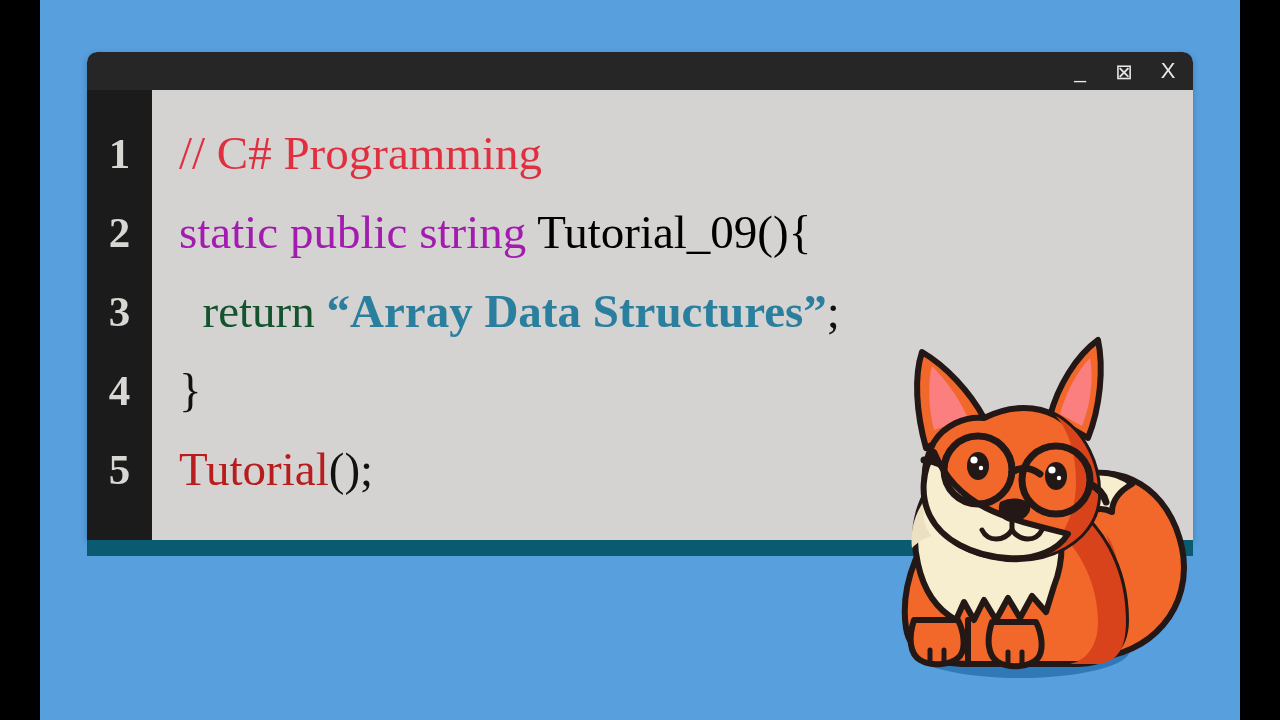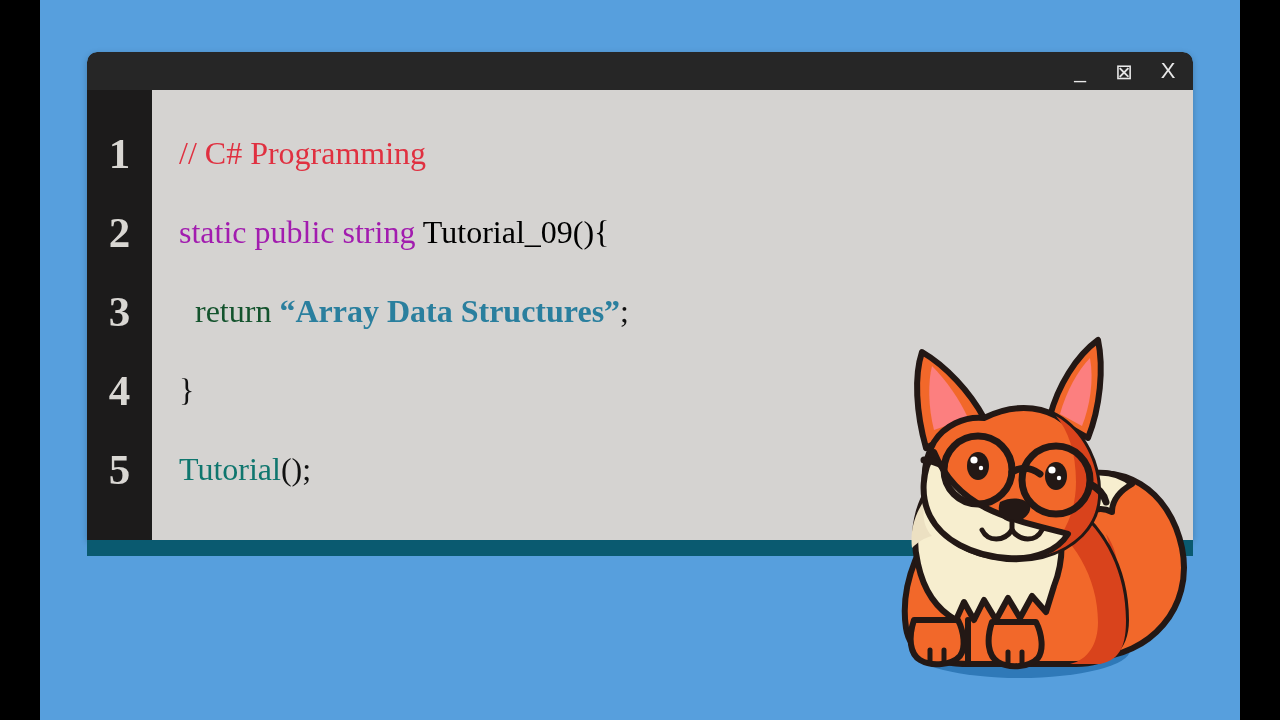--- a/index.html
+++ b/index.html
@@ -118,21 +118,21 @@
   #code-area {
     flex: 1 1 auto;
     background: #d5d3d1;
     padding-top: 24px;
     padding-left: 27px;
     box-sizing: border-box;
   }
   .code-line {
     height: 79px;
     line-height: 79px;
-    font-size: 32px;
+    font-size: 47px;
     white-space: pre;
     font-family: "Liberation Serif", "DejaVu Serif", serif;
   }
   .tok { white-space: pre; }
 
   
   #shelf {
     position: absolute;
     left: 87px;
     top: 540px;
@@ -178,21 +178,21 @@
         <div class="gutter-num">3</div>
         <div class="gutter-num">4</div>
         <div class="gutter-num">5</div>
       </div>
 
       <div id="code-area">
         <div class="code-line"><span class="tok" style="color: rgb(224, 48, 64);">// C# Programming</span></div>
         <div class="code-line"><span class="tok" style="color: #a21caf;">static public string </span><span class="tok" style="color: #000000;">Tutorial_09(){</span></div>
         <div class="code-line"><span class="tok" style="color: #14532d;">  return </span><span class="tok" style="color: rgb(42, 127, 158); font-weight: bold;">“Array Data Structures”</span><span class="tok" style="color: rgb(17, 17, 17);">;</span></div>
         <div class="code-line"><span class="tok" style="color: rgb(17, 17, 17);">}</span></div>
-        <div class="code-line"><span class="tok" style="color: #0f766e;">Tutorial</span><span class="tok" style="color: rgb(17, 17, 17);">();</span></div>
+        <div class="code-line"><span class="tok" style="color: #b91c1c;">Tutorial</span><span class="tok" style="color: rgb(17, 17, 17);">();</span></div>
       </div>
 
     </div>
   </div>
 
   <div id="shelf"></div>
 
   <div id="fox">
     <svg viewBox="0 0 340 370" xmlns="http://www.w3.org/2000/svg">
       <g>

